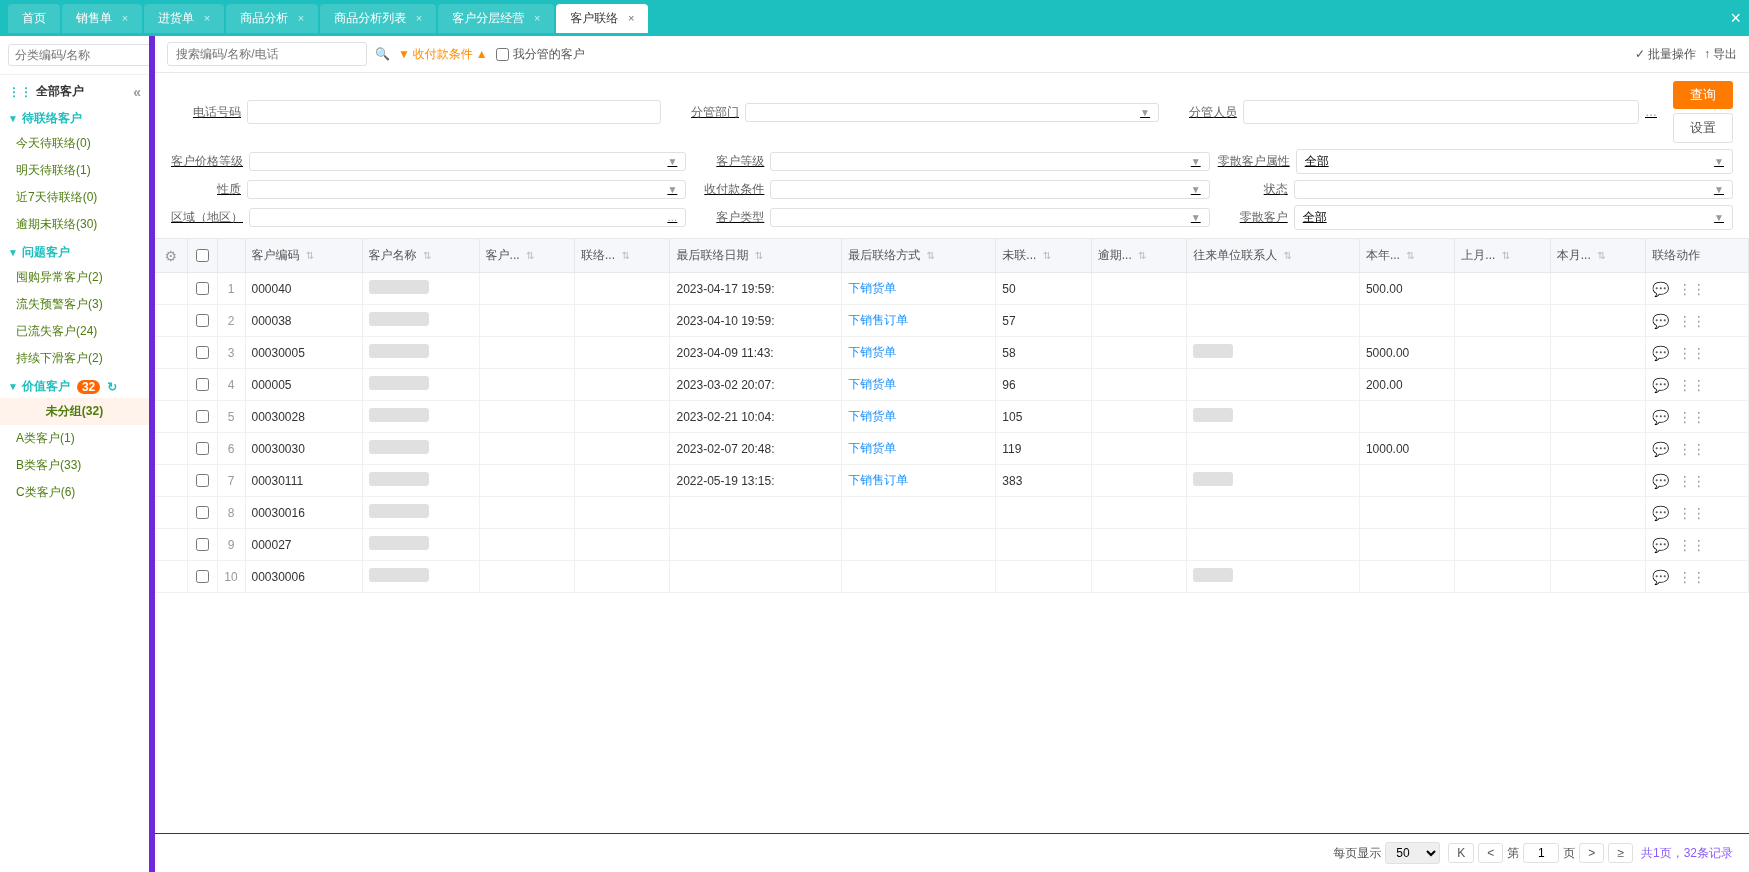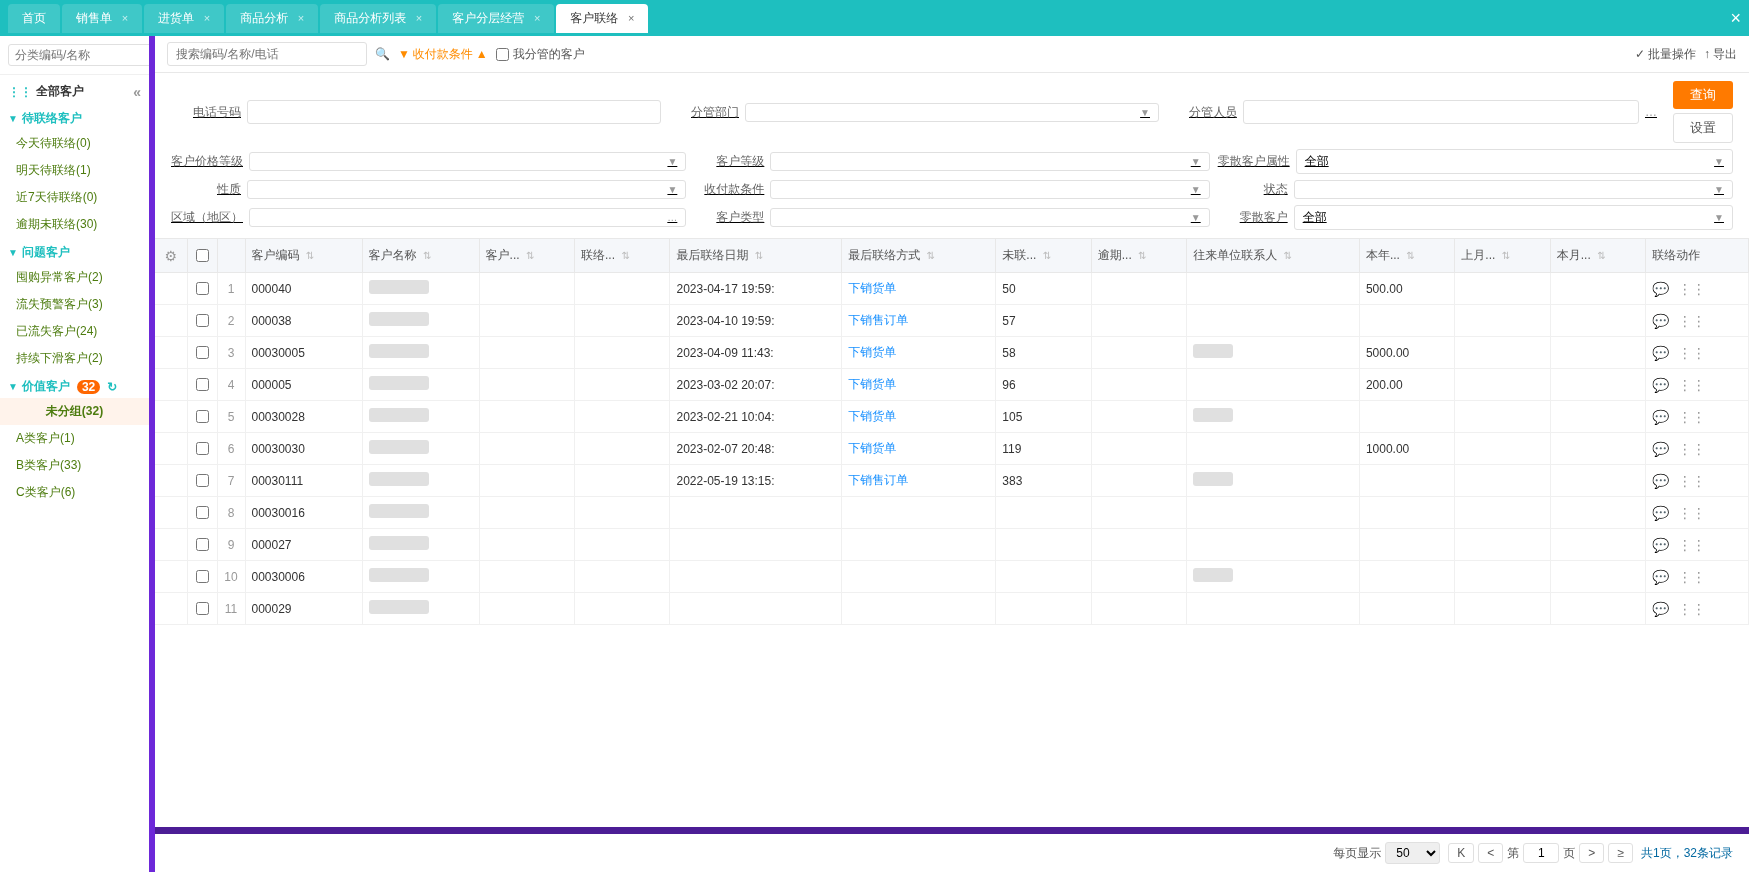--- a/index.html
+++ b/index.html
@@ -60,27 +60,27 @@
     tbody tr { border-bottom: 1px solid #f0f0f0; }
     tbody td { padding: 7px 6px; border-right: 1px solid #f0f0f0; color: #333; white-space: nowrap; }
     tbody td.row-num { color: #999; text-align: center; }
     .link-text { color: #1890ff; cursor: pointer; text-decoration: none; }
     .action-icons { display: flex; gap: 8px; }
     .action-icon { color: #999; cursor: pointer; font-size: 14px; }
     .blurred { background: #e0e0e0; border-radius: 3px; color: transparent; user-select: none; display: inline-block; min-width: 60px; height: 14px; }
     .blurred-sm { background: #e0e0e0; border-radius: 3px; color: transparent; user-select: none; display: inline-block; min-width: 40px; height: 14px; }
 
     
-    .pagination { display: flex; align-items: center; justify-content: flex-end; padding: 8px 16px; background: #fff; border-top: 7px solid #4c1d95; gap: 8px; color: #555; }
+    .pagination { display: flex; align-items: center; justify-content: flex-end; padding: 8px 16px; background: #fff; border-top: 1px solid #4c1d95; gap: 8px; color: #555; }
     .pagination .page-size { display: flex; align-items: center; gap: 4px; }
     .pagination .page-size select { border: 1px solid #e0e0e0; border-radius: 3px; padding: 2px 6px; outline: none; }
     .pagination .nav-btns { display: flex; align-items: center; gap: 4px; }
     .pagination .nav-btns button { border: 1px solid #e0e0e0; background: #fff; border-radius: 3px; padding: 2px 8px; cursor: pointer; color: #555; }
     .pagination .page-input { border: 1px solid #e0e0e0; border-radius: 3px; padding: 2px 6px; width: 36px; text-align: center; outline: none; }
-    .pagination .total { color: #0369a1; }
+    .pagination .total { color: #8b5cf6; }
 
     .gear-cell { display: flex; align-items: center; justify-content: center; cursor: pointer; color: #999; font-size: 14px; }
     .checkbox-cell { display: flex; align-items: center; justify-content: center; }
     input[type=checkbox] { width: 13px; height: 13px; cursor: pointer; }
 
     .orange-tag { background: #ff6600; color: #fff; border-radius: 10px; padding: 0 5px; font-size: 12px; margin-left: 3px; }
     .refresh-icon { color: #1ebfbf; cursor: pointer; margin-left: 3px; }
   </style>
 </head>
 <body>
@@ -635,47 +635,20 @@
     <td></td>
     <td></td>
     <td></td>
     <td>
       <div class="action-icons">
         <span class="action-icon" title="消息">💬</span>
         <span class="action-icon" title="关联">⋮⋮</span>
       </div>
     </td>
   </tr>
-            <tr>
-    <td></td>
-    <td>
-                <div class="checkbox-cell">
-                  <input type="checkbox" style="">
-                </div>
-              </td>
-    <td class="row-num">11</td>
-    <td>000029</td>
-    <td><span class="blurred"></span></td>
-    <td></td>
-    <td></td>
-    <td></td>
-    <td></td>
-    <td></td>
-    <td></td>
-    <td></td>
-    <td></td>
-    <td></td>
-    <td></td>
-    <td>
-      <div class="action-icons">
-        <span class="action-icon" title="消息">💬</span>
-        <span class="action-icon" title="关联">⋮⋮</span>
-      </div>
-    </td>
-  </tr>
           </tbody>
       </table>
     </div>
 
     <div class="pagination">
       <div class="page-size">
         <span>每页显示</span>
         <select>
           <option>50</option>
           <option>20</option>

